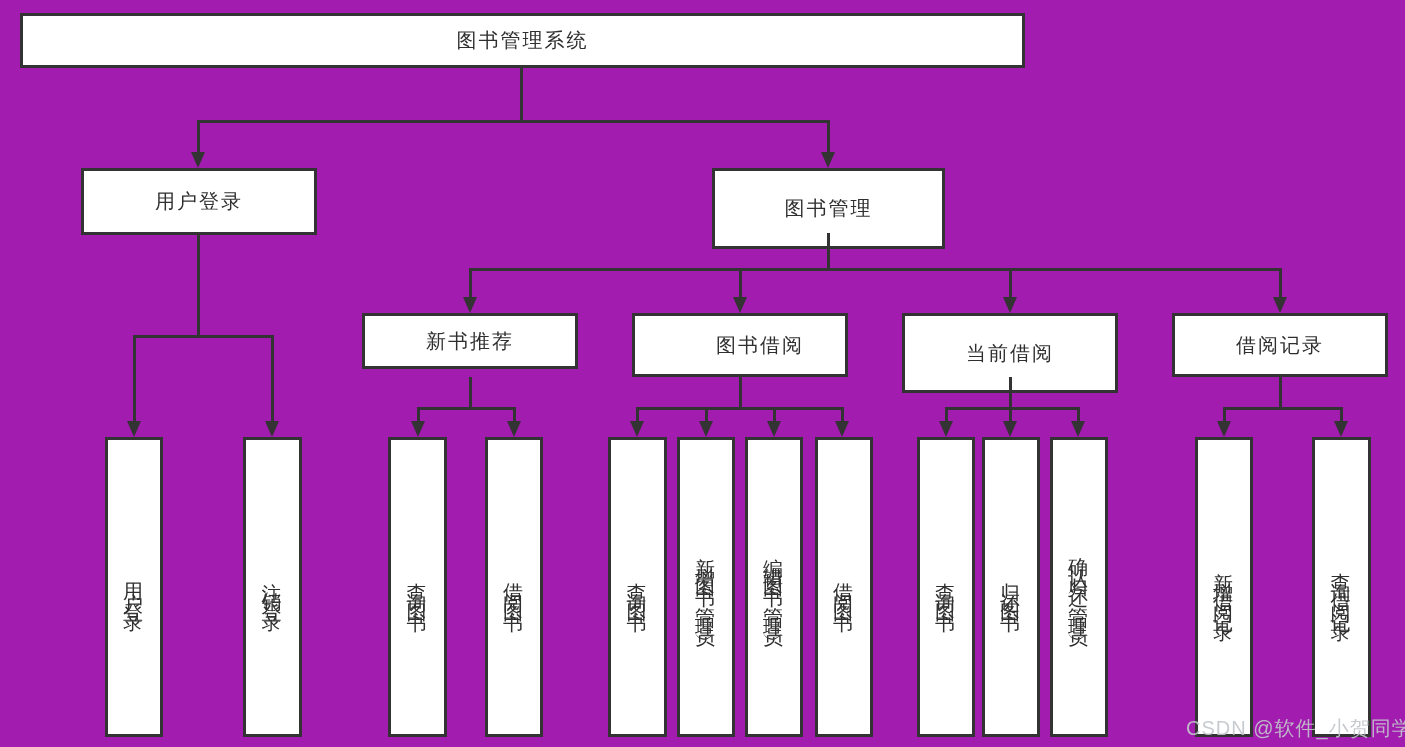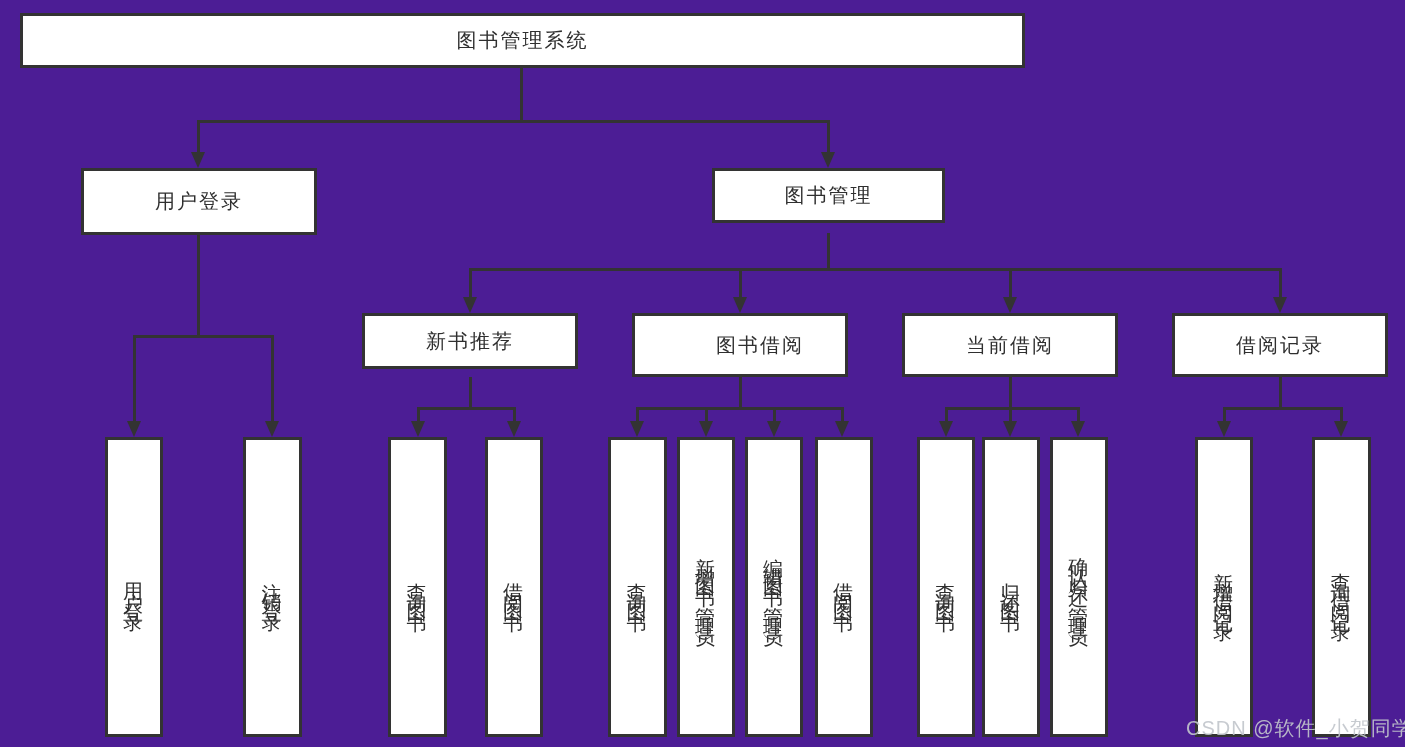--- a/index.html
+++ b/index.html
@@ -1,19 +1,19 @@
 <!DOCTYPE html>
 <html><head>
 <meta charset="utf-8">
 <style>
   html,body{margin:0;padding:0;background:#fff;}
   #stage{
     position:relative;
     width:1405px;height:747px;
-    background:#4c1d95;
+    background:#a21caf;
     font-family:"Liberation Sans","DejaVu Sans",sans-serif;
     overflow:hidden;
   }
   .box{
     position:absolute;
     box-sizing:border-box;
     border:3px solid #333333;
     background:#ffffff;
     display:flex;
     align-items:center;
@@ -35,25 +35,25 @@
   .ah{
     position:absolute;width:0;height:0;
     border-left:7px solid transparent;
     border-right:7px solid transparent;
     border-top:16px solid #333333;
   }
   
   #b-root{left:20px;top:13px;width:1005px;height:55px;}
   
   #b-user-login{left:81px;top:168px;width:236px;height:67px;}
-  #b-book-mgmt{left:712px;top:168px;width:233px;height:55px;}
+  #b-book-mgmt{left:712px;top:168px;width:233px;height:81px;}
   
   #b-new-book-rec{left:362px;top:313px;width:216px;height:56px;}
   #b-book-borrow{left:632px;top:313px;width:216px;height:64px;padding-left:40px;}
-  #b-current-borrow{left:902px;top:313px;width:216px;height:64px;}
+  #b-current-borrow{left:902px;top:313px;width:216px;height:80px;}
   #b-borrow-records{left:1172px;top:313px;width:216px;height:64px;font-family:Liberation Serif, serif;}
   
   .leaf{top:437px;height:300px;width:58px;}
   #b-login{left:105px;}
   #b-logout{left:243px;width:59px;}
   #b-query-books-a{left:388px;width:59px;}
   #b-borrow-books-a{left:485px;}
   #b-query-books-b{left:608px;width:59px;}
   #b-add-books{left:677px;}
   #b-edit-books{left:745px;}

